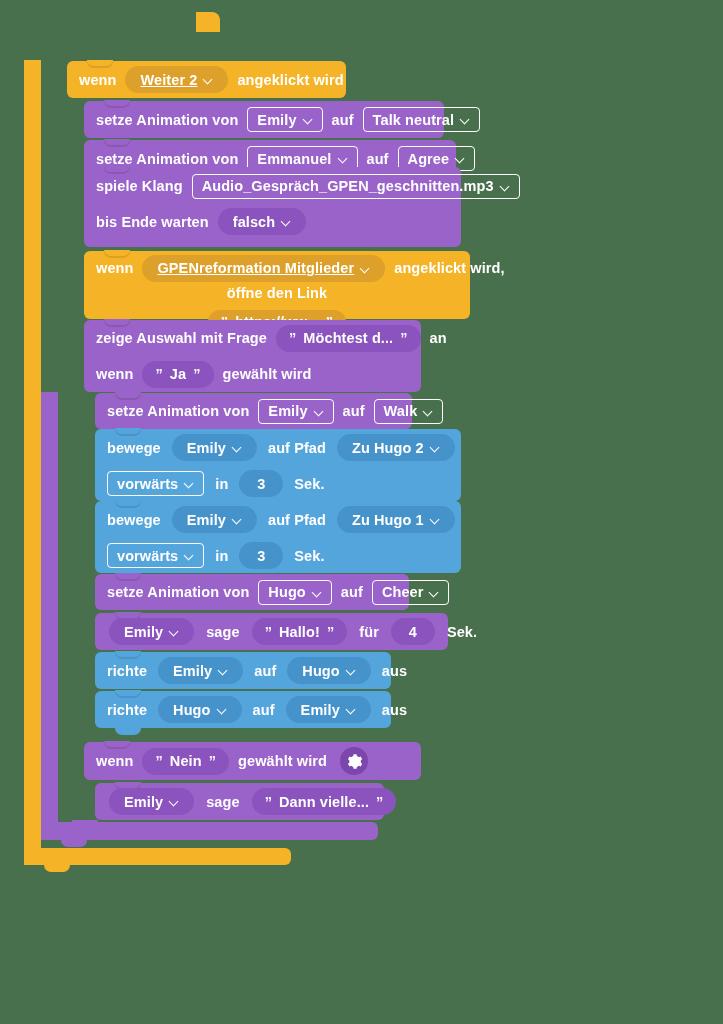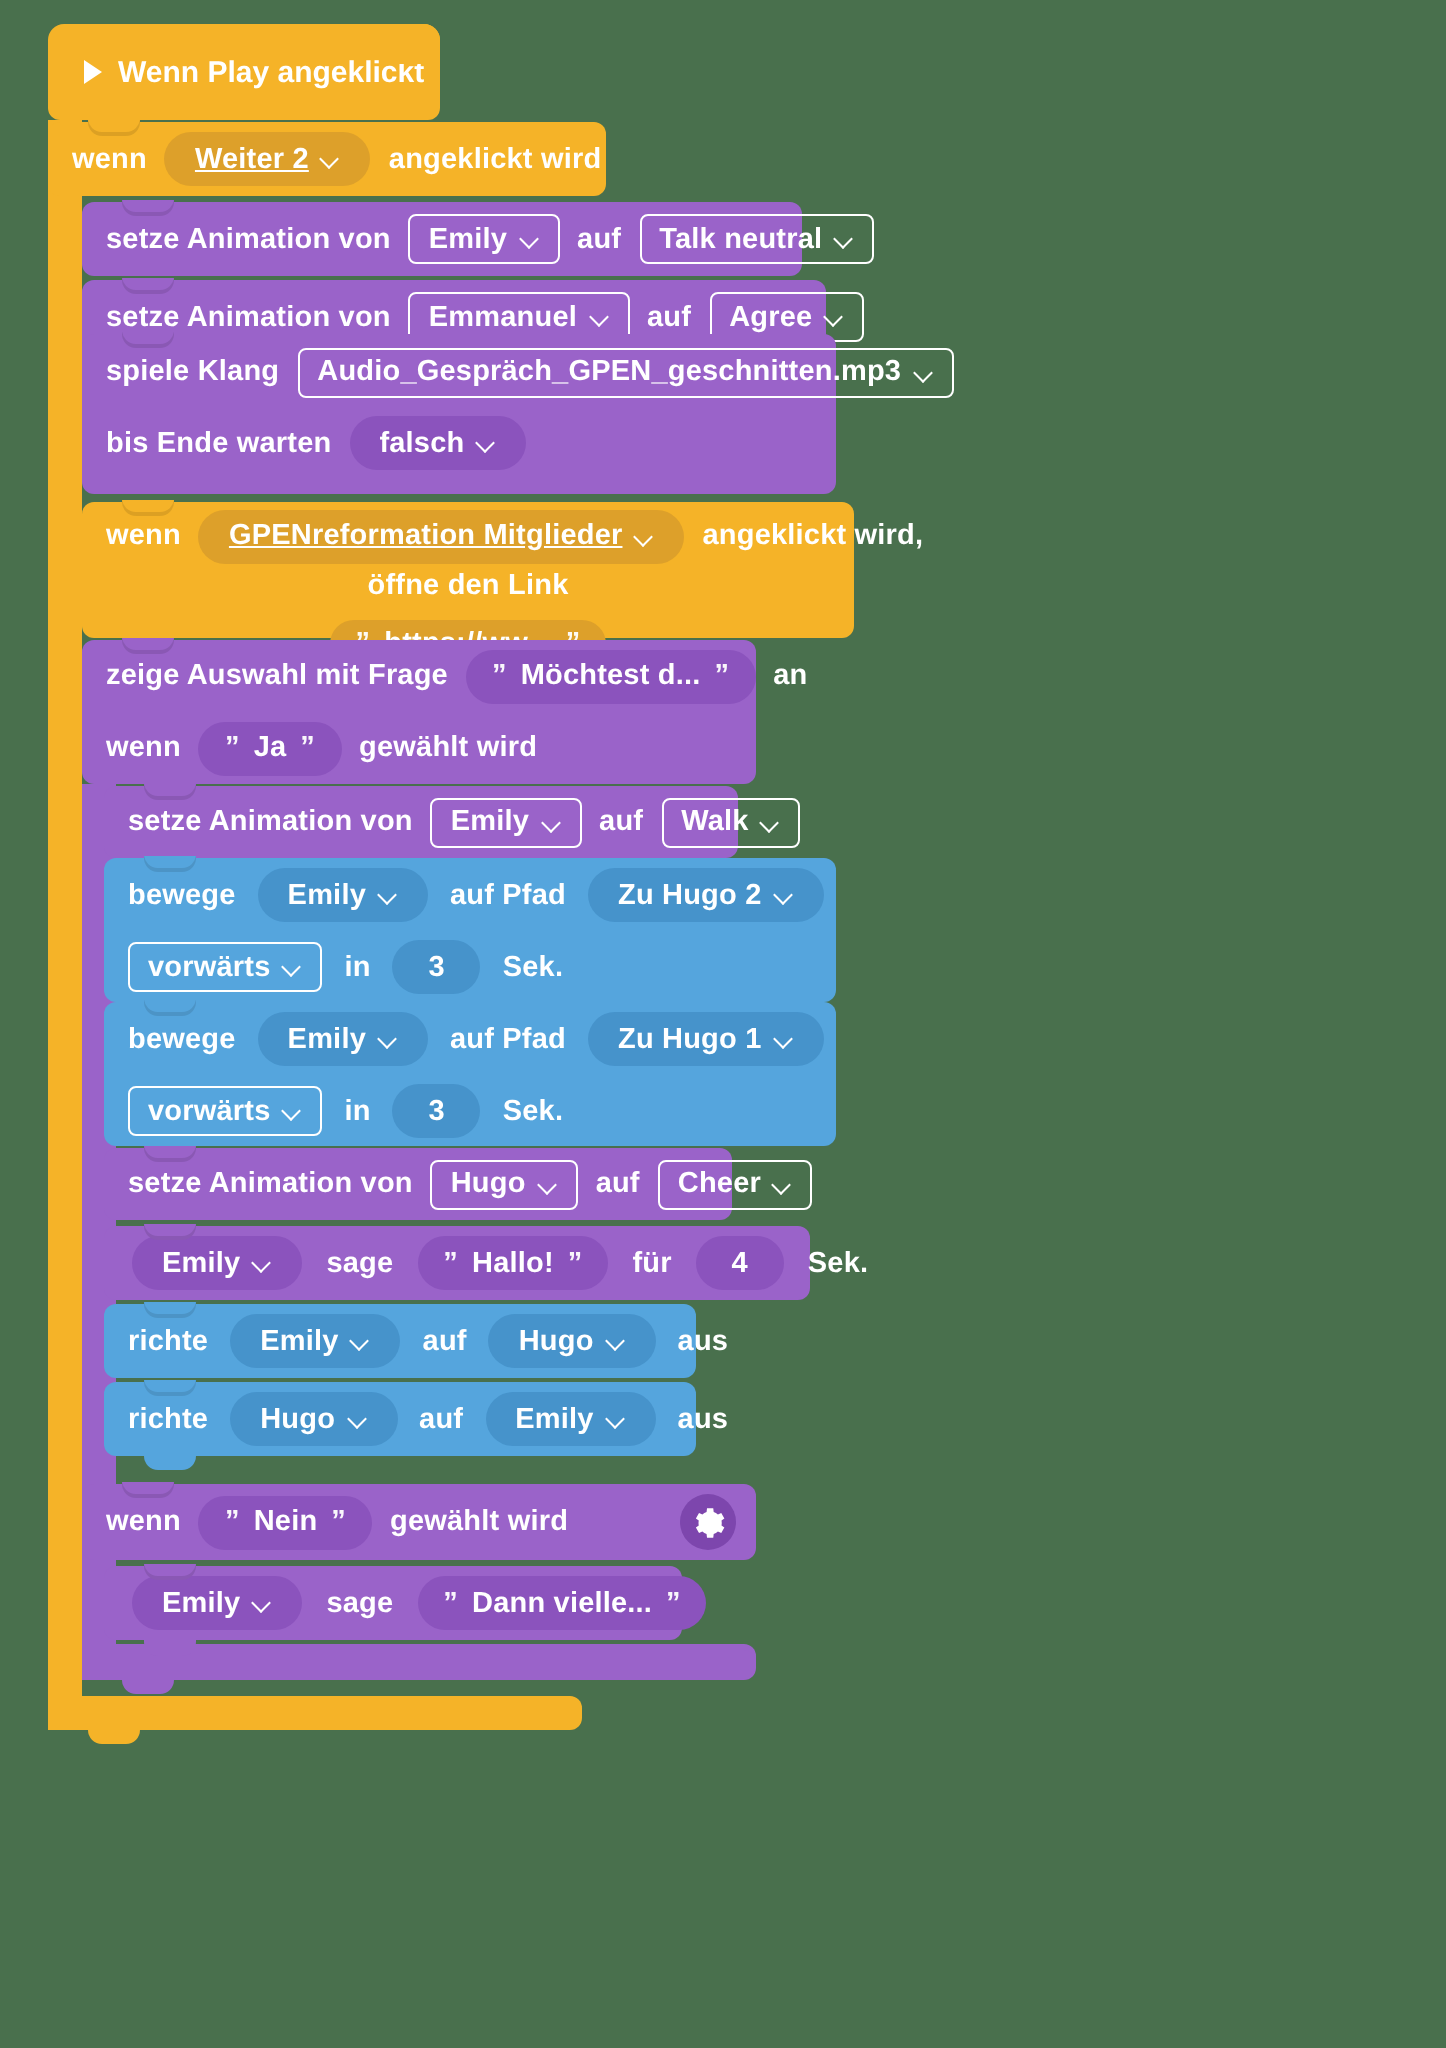--- a/index.html
+++ b/index.html
@@ -31,20 +31,21 @@
     display: flex;
     align-items: center;
     color: #ffffff;
     font-size: 14.5px;
     font-weight: bold;
     letter-spacing: .1px;
     border-radius: 6px;
     padding: 0 12px;
     gap: 9px;
     white-space: nowrap;
+    margin-left: 43px;
   }
   .blk.two-line {
     display: block;
     padding: 0;
   }
   .blk .row {
     display: flex;
     align-items: center;
     gap: 9px;
     padding: 0 12px;
@@ -176,24 +177,20 @@
 </style>
 </head>
 <body>
 
 <div id="canvas">
 
   <div class="spine orange" style="left:24px; top:60px; width:17px; height:800px;"></div>
   <div class="footer-bar orange" style="left:24px; top:848px; width:267px; height:17px;"></div>
   <div style="position:absolute; left:44px; top:864px; width:26px; height:8px; background:#f5b328; border-radius:0 0 7px 7px;"></div>
 
-  <div class="hat" style="left:24px; top:12px; width:196px; height:48px;">
-    <span class="play-tri"></span>
-    <span>Wenn Play angeklickt</span>
-  </div>
   <div style="position:absolute; left:196px; top:12px; width:24px; height:20px; background:#f5b328; border-radius:0 8px 0 0;"></div>
 
   <div class="blk orange notch-top" style="left:24px; top:61px; width:279px; height:37px;">
     <span>wenn</span>
     <span class="field-pill">
       <span>Weiter 2</span>
       <i class="caret"></i>
     </span>
     <span>angeklickt wird</span>
   </div>

